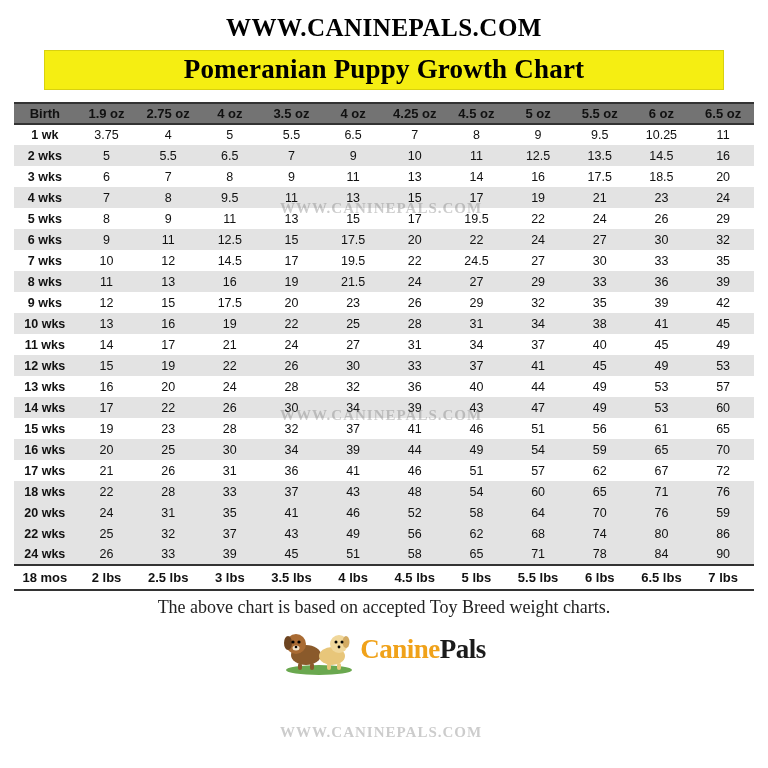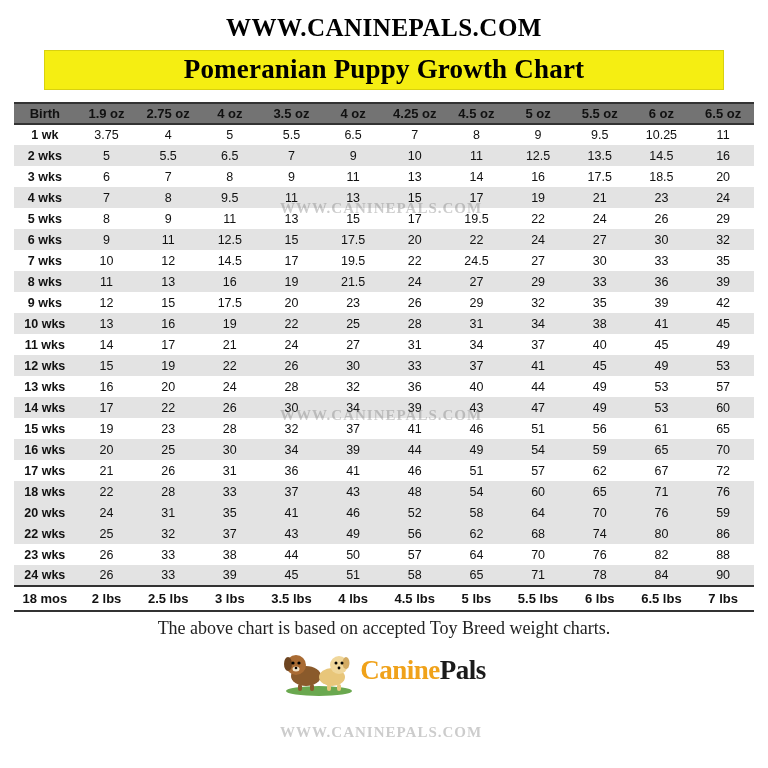--- a/index.html
+++ b/index.html
@@ -435,34 +435,20 @@
             <td>37</td>
             <td>43</td>
             <td>49</td>
             <td>56</td>
             <td>62</td>
             <td>68</td>
             <td>74</td>
             <td>80</td>
             <td>86</td>
           </tr>
-          <tr class="odd">
-            <td class="rowlabel">23 wks</td>
-            <td>26</td>
-            <td>33</td>
-            <td>38</td>
-            <td>44</td>
-            <td>50</td>
-            <td>57</td>
-            <td>64</td>
-            <td>70</td>
-            <td>76</td>
-            <td>82</td>
-            <td>88</td>
-          </tr>
           <tr class="even">
             <td class="rowlabel">24 wks</td>
             <td>26</td>
             <td>33</td>
             <td>39</td>
             <td>45</td>
             <td>51</td>
             <td>58</td>
             <td>65</td>
             <td>71</td>

